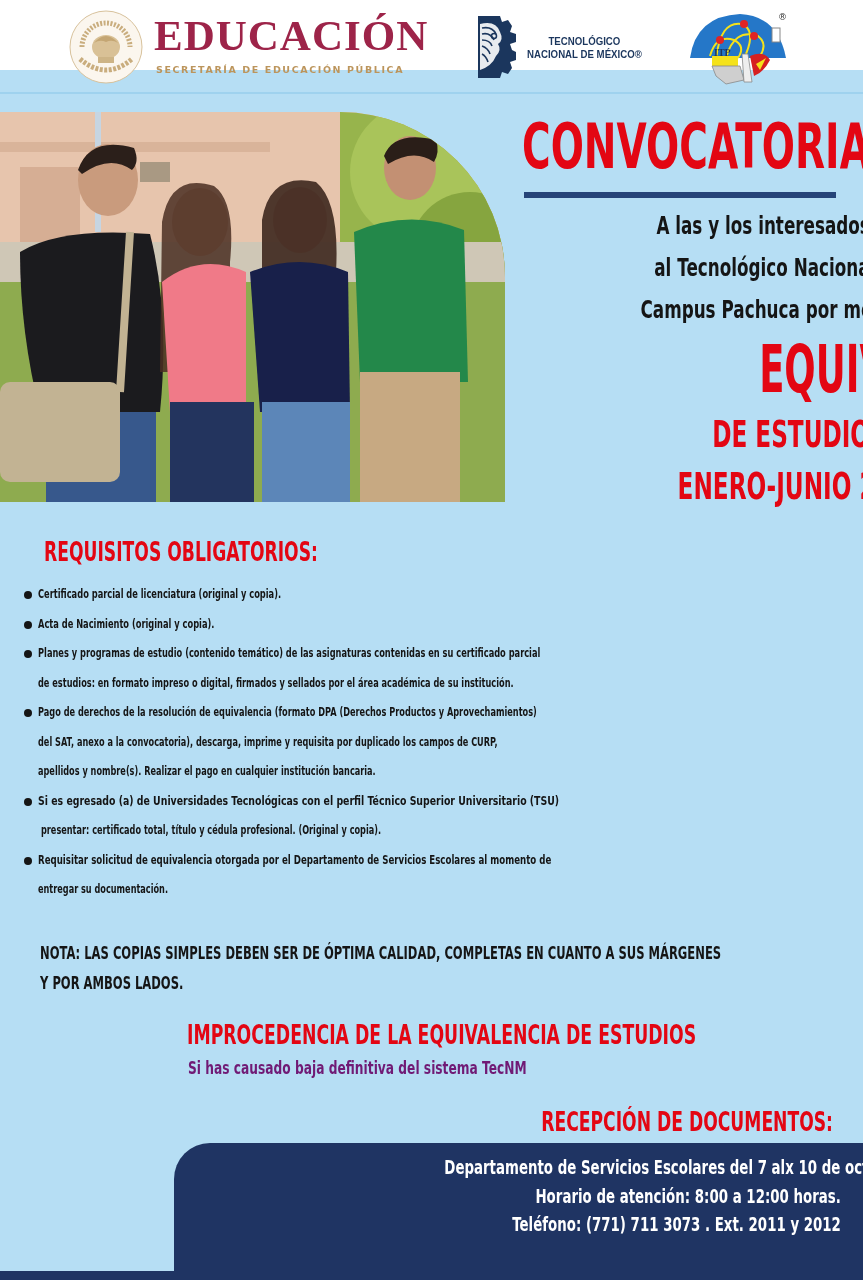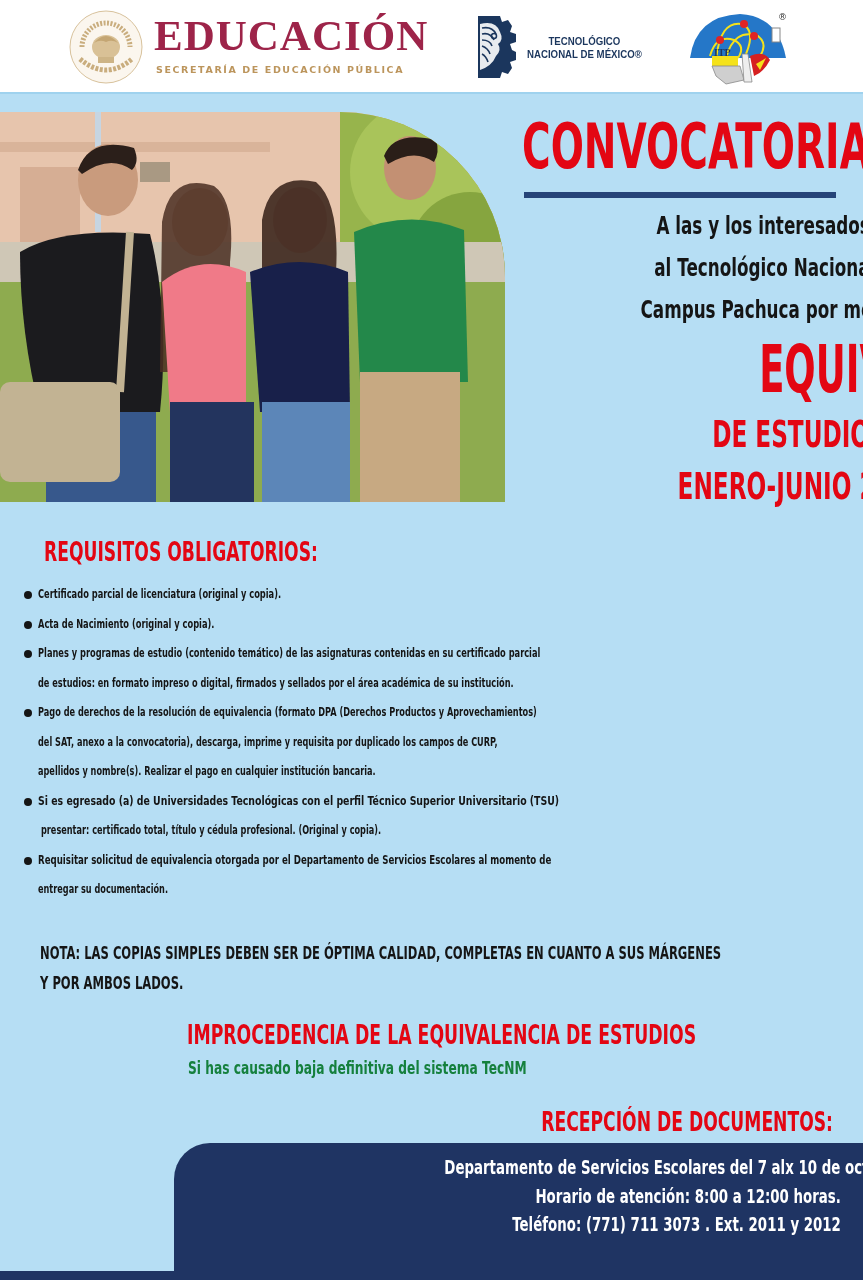--- a/index.html
+++ b/index.html
@@ -3,21 +3,21 @@
 <meta charset="utf-8">
 <style>
   * { box-sizing: border-box; margin: 0; padding: 0; }
   html, body { width: 863px; height: 1280px; overflow: hidden; }
   body {
     background: #b6def4;
     font-family: "Liberation Sans", "DejaVu Sans", sans-serif;
     position: relative;
   }
   .header {
-    position: absolute; left: 0; top: 0; width: 863px; height: 92px;
+    position: absolute; left: 0; top: 0; width: 863px; height: 70px;
     background: #ffffff;
   }
   .header-rule {
     position: absolute; left: 0; top: 92px; width: 863px; height: 2px; background: #9fd2ee;
   }
   .seal {
     position: absolute; left: 68px; top: 9px; width: 76px; height: 76px;
   }
   .sep-title {
     position: absolute; left: 154px; top: 10px;
@@ -105,21 +105,21 @@
   .nota span { transform: scaleX(0.66); }
 
   .impro-title {
     position: absolute; left: 187px; top: 1017px;
     color: #e30613; font-weight: bold; font-size: 26px; line-height: 36px;
     font-family: "DejaVu Sans", sans-serif; white-space: nowrap;
   }
   .impro-title span { transform: scaleX(0.665); }
   .impro-text {
     position: absolute; left: 188px; top: 1054px;
-    color: #15803d; font-weight: bold; font-size: 18px; line-height: 28px;
+    color: #701a75; font-weight: bold; font-size: 18px; line-height: 28px;
     font-family: "DejaVu Sans", sans-serif; white-space: nowrap;
   }
   .impro-text span { transform: scaleX(0.68); }
 
   .recep-title {
     position: absolute; right: 30px; top: 1104px;
     color: #e30613; font-weight: bold; font-size: 26px; line-height: 36px;
     font-family: "DejaVu Sans", sans-serif; white-space: nowrap; text-align: right;
   }
   .recep-title span { transform: scaleX(0.66); transform-origin: right center; }

